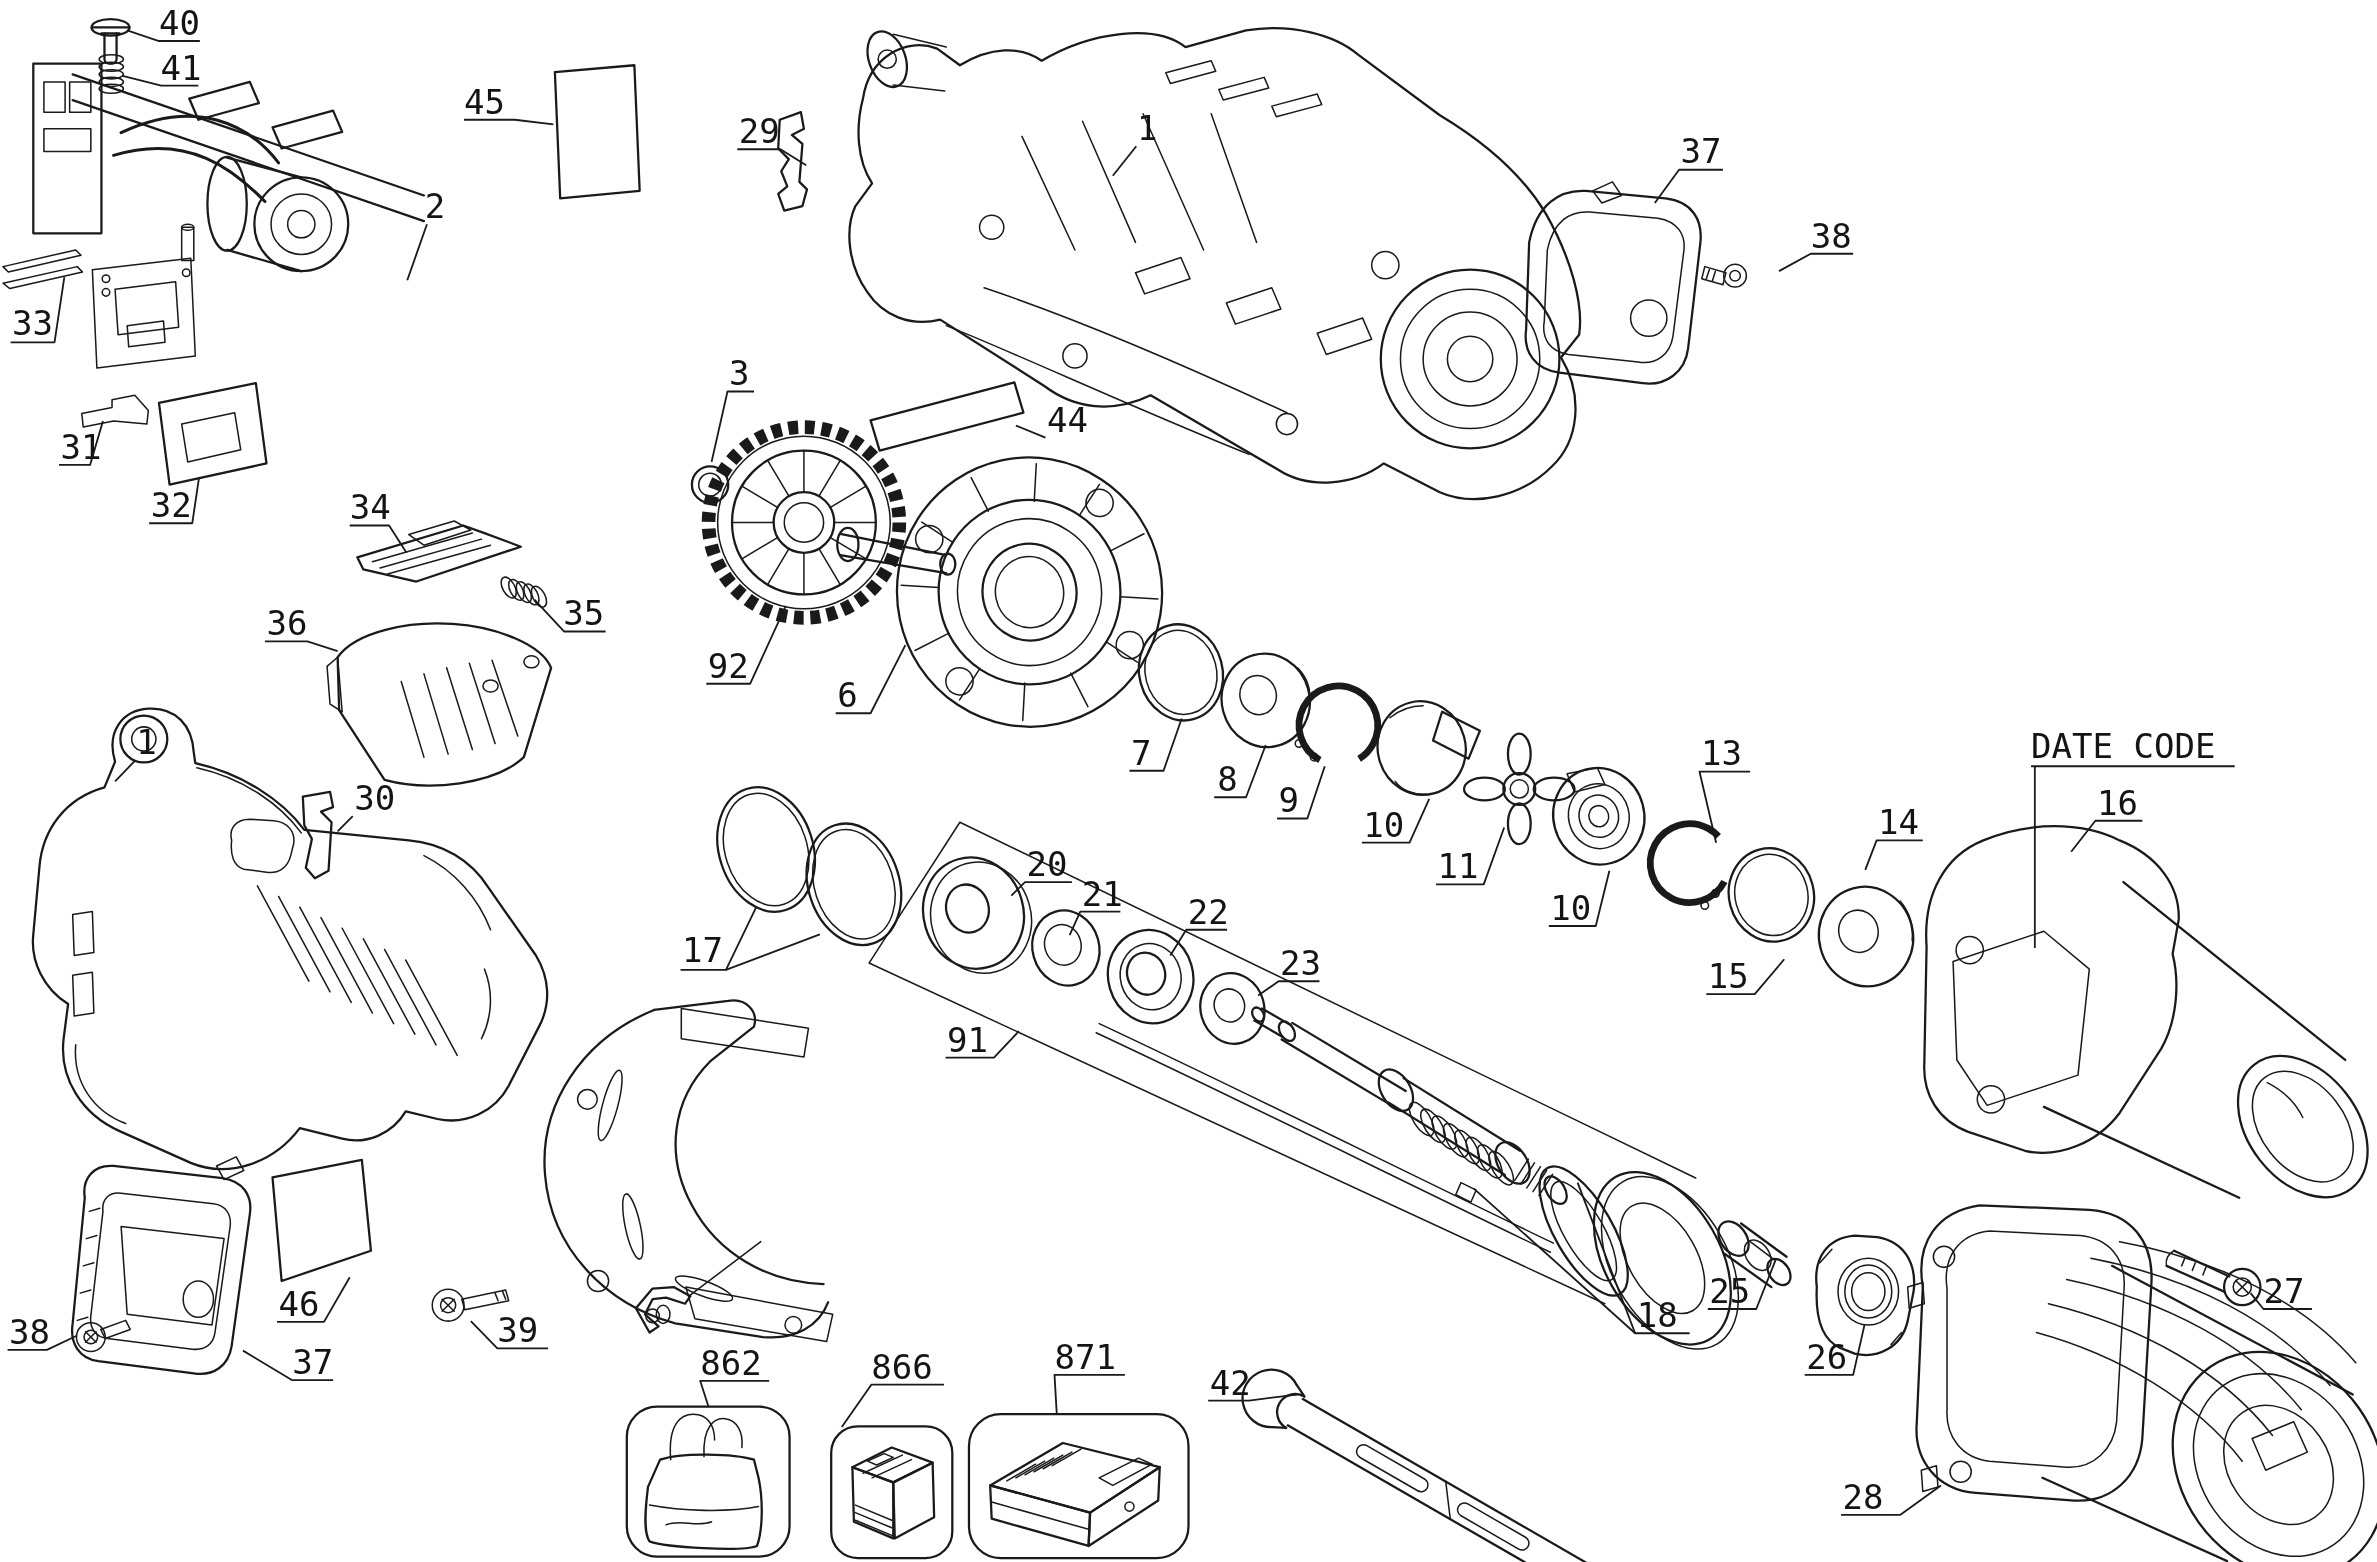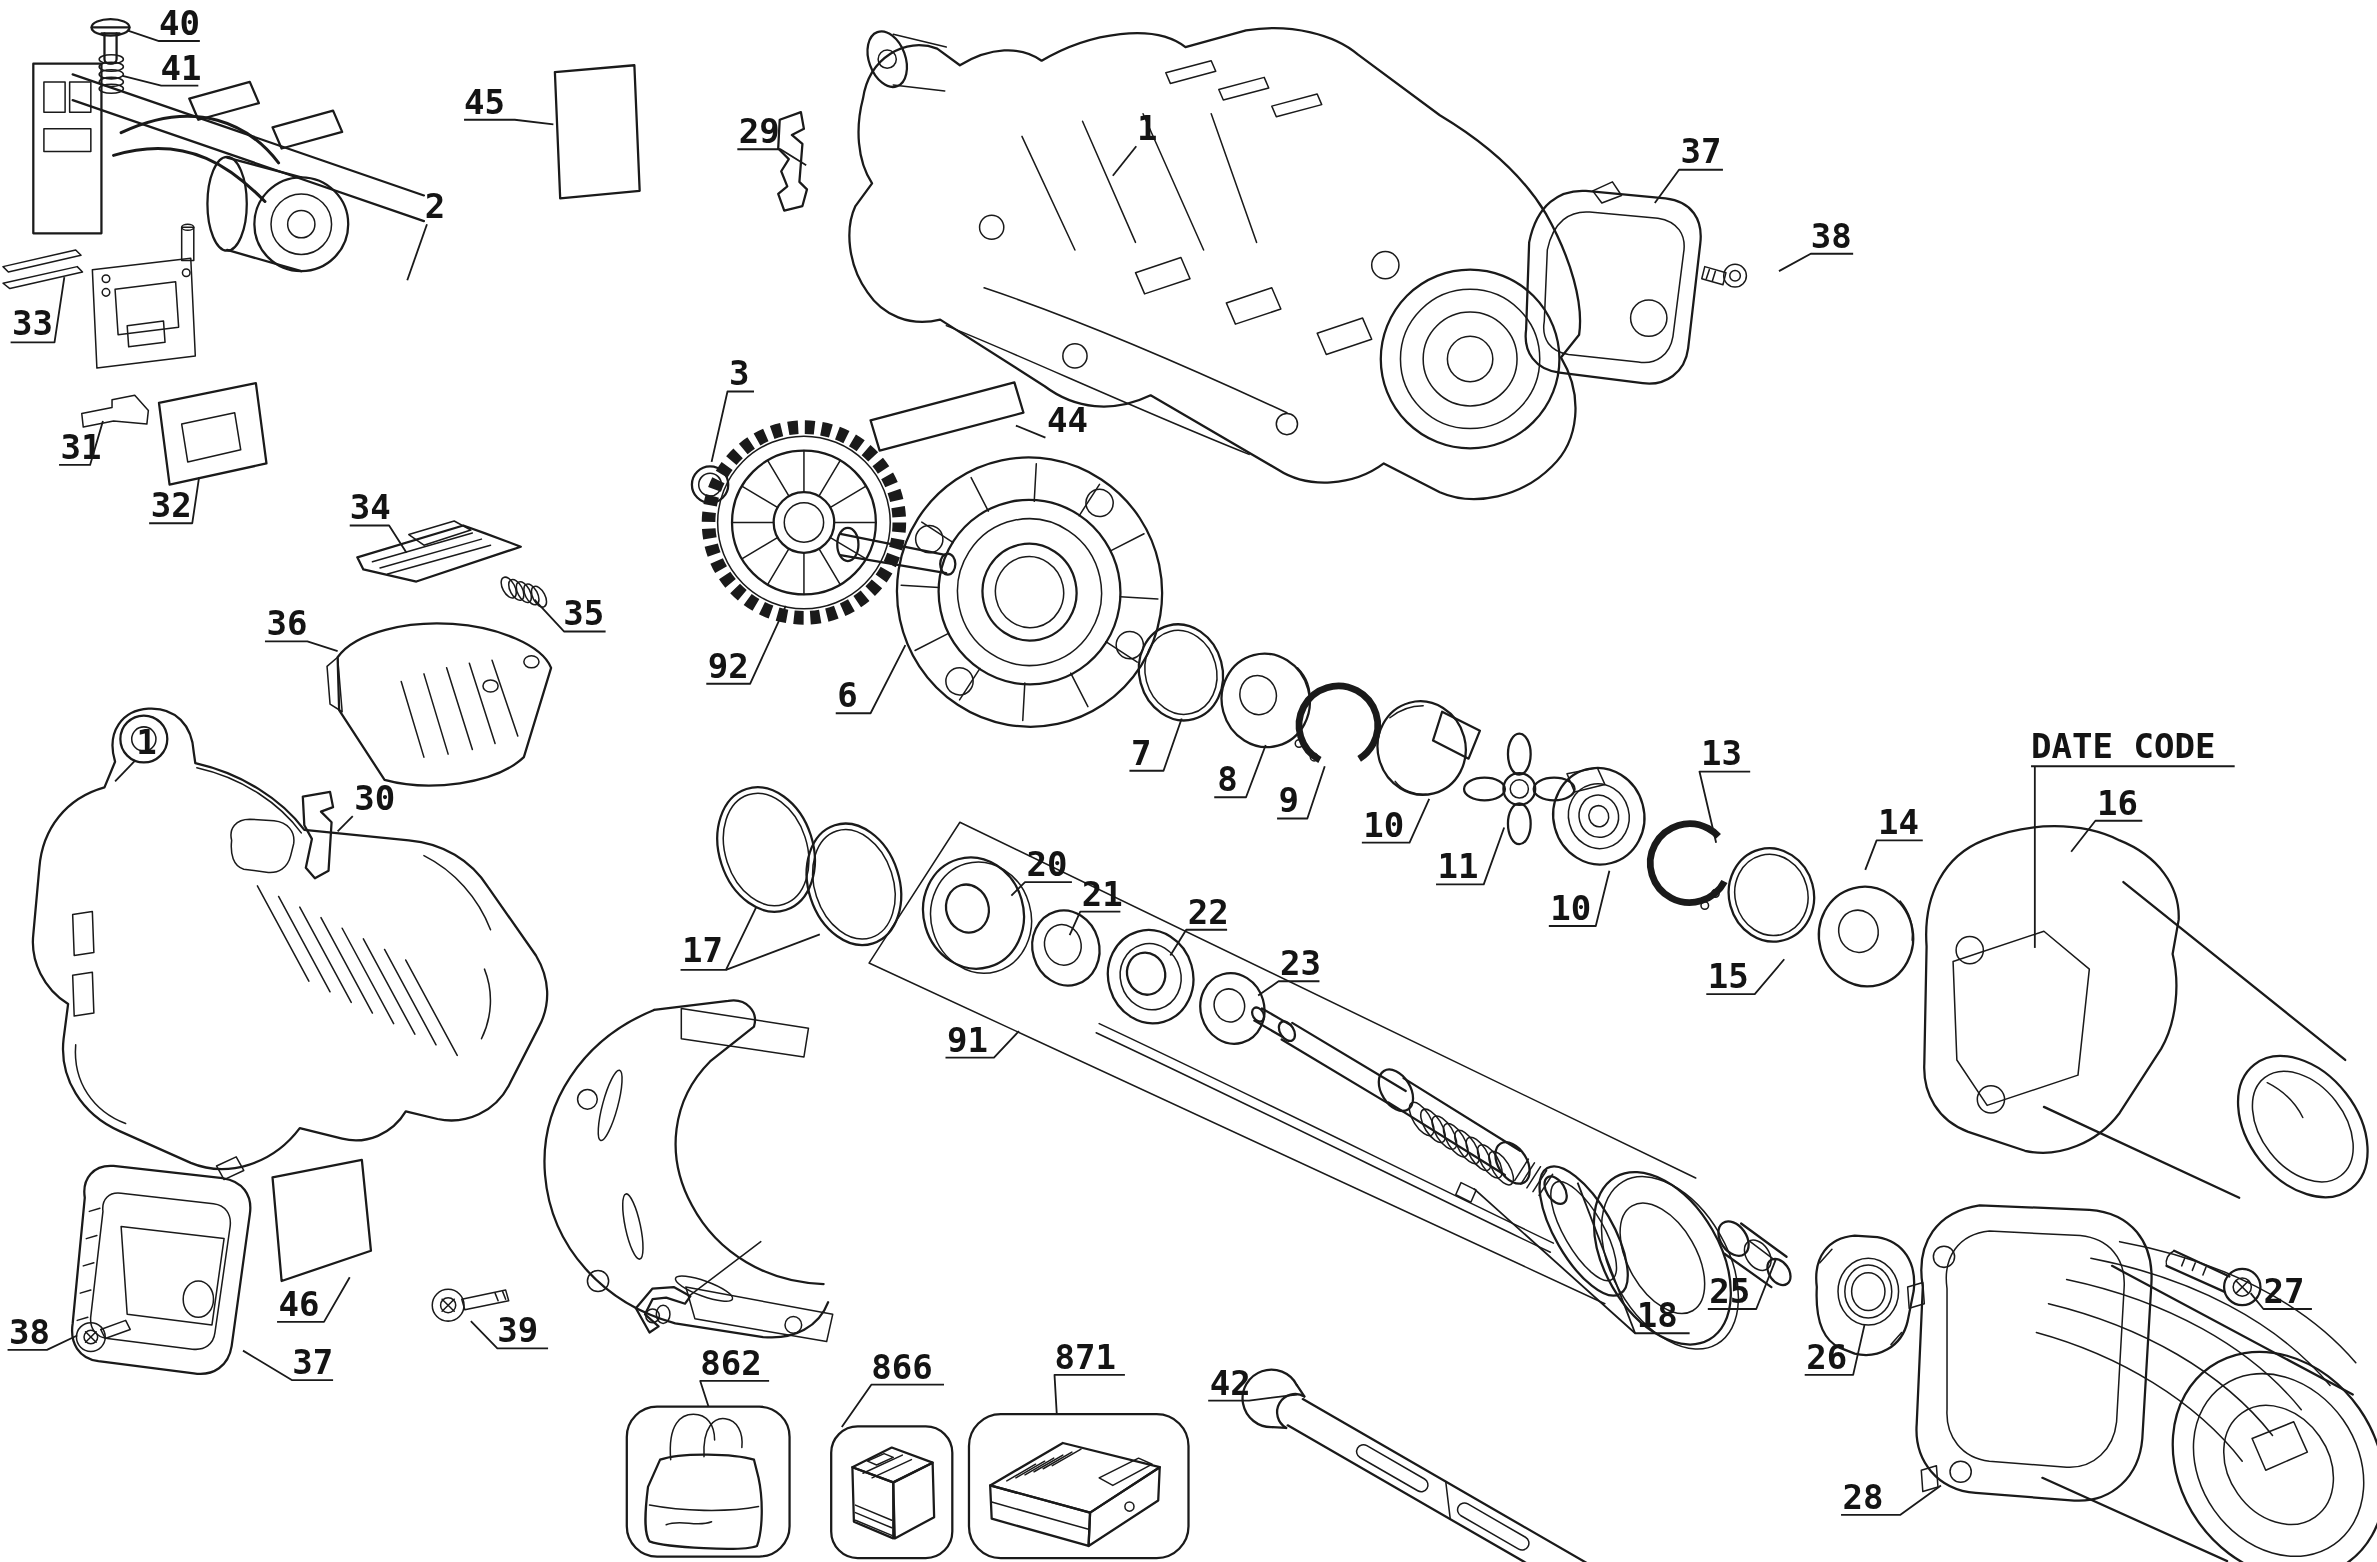--- a/index.html
+++ b/index.html
@@ -1,17 +1,17 @@
 <!DOCTYPE html>
 <html style="font-size:12px"><head>
 <meta charset="utf-8">
 <style>
   html,body{margin:0;padding:0;background:#ffffff;}
   .stage{position:relative;width:2377px;height:1562px;background:#ffffff;overflow:hidden;
-         font-family:"DejaVu Sans Mono",monospace;font-weight:bold;}
+         font-family:"DejaVu Sans Mono",monospace;}
   svg{position:absolute;left:0;top:0;}
   svg *{vector-effect:none;}
   .part{stroke:#1a1a1a;fill:none;stroke-width:3;stroke-linejoin:round;stroke-linecap:round;}
   .thin{stroke-width:2;}
   .leader{stroke:#1a1a1a;fill:none;stroke-width:2.4;stroke-linejoin:round;}
   .callout-text{font-family:"DejaVu Sans Mono",monospace;font-size:45px;fill:#141414;}
   .refbox{stroke:#1a1a1a;fill:none;stroke-width:3;}
 </style>
 </head>
 <body>

